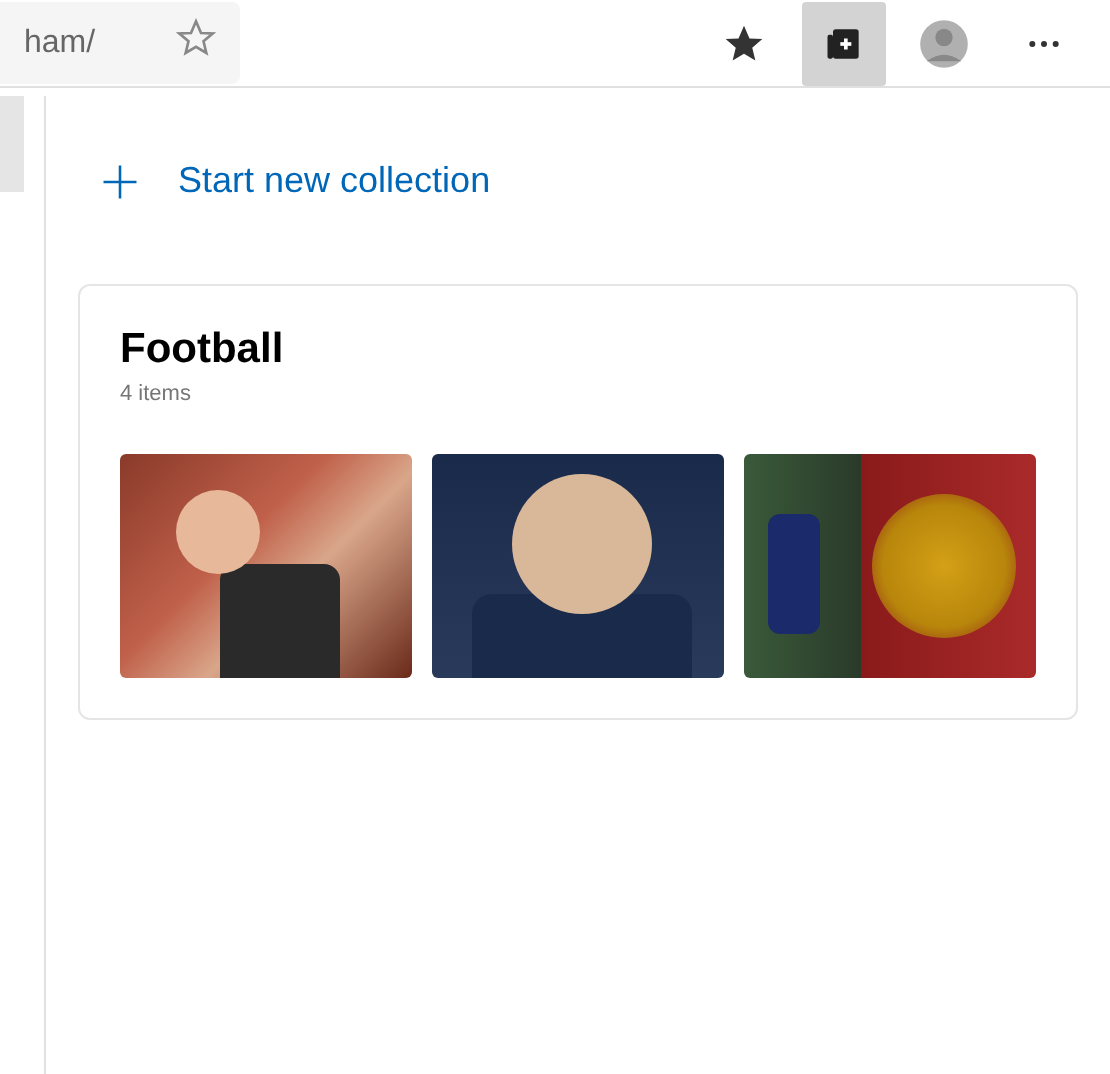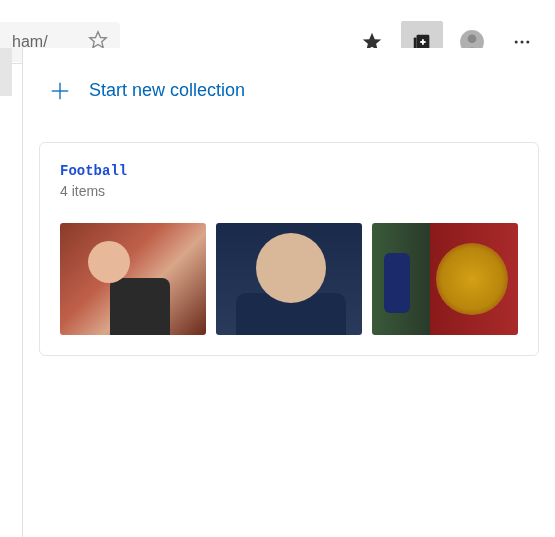--- a/index.html
+++ b/index.html
@@ -10,21 +10,20 @@
       height: 537px;
       overflow: hidden;
       position: relative;
     }
     .toolbar {
       height: 44px;
       display: flex;
       align-items: center;
       background: #fff;
       border-bottom: 1px solid #e0e0e0;
-      margin-top: 20px;
     }
     .url-segment {
       background: #f5f5f5;
       color: #666;
       font-size: 16px;
       padding: 8px 12px;
       border-radius: 0 4px 4px 0;
       width: 120px;
       display: flex;
       align-items: center;
@@ -94,28 +93,27 @@
       align-items: center;
       justify-content: center;
     }
     .collection-card {
       border: 1px solid #e5e5e5;
       border-radius: 6px;
       padding: 20px;
       margin: 0 -4px;
     }
     .collection-name {
-      font-size: 14px;
+      font-size: 21px;
       font-weight: 600;
-      color: #1d4ed8;
+      color: #000000;
       margin-bottom: 4px;
-      font-family: Liberation Mono, monospace;
     }
     .collection-count {
-      font-size: 14px;
+      font-size: 11px;
       color: #767676;
       margin-bottom: 24px;
     }
     .thumbs {
       display: flex;
       gap: 10px;
     }
     .thumb {
       width: 148px;
       height: 112px;

